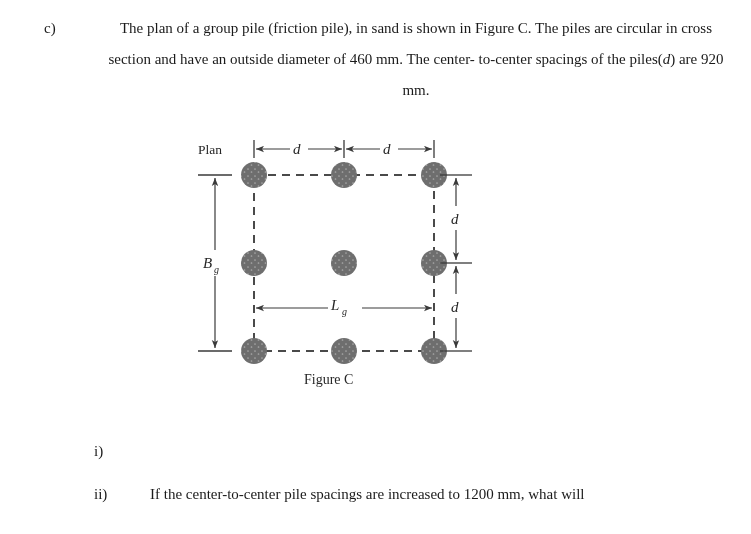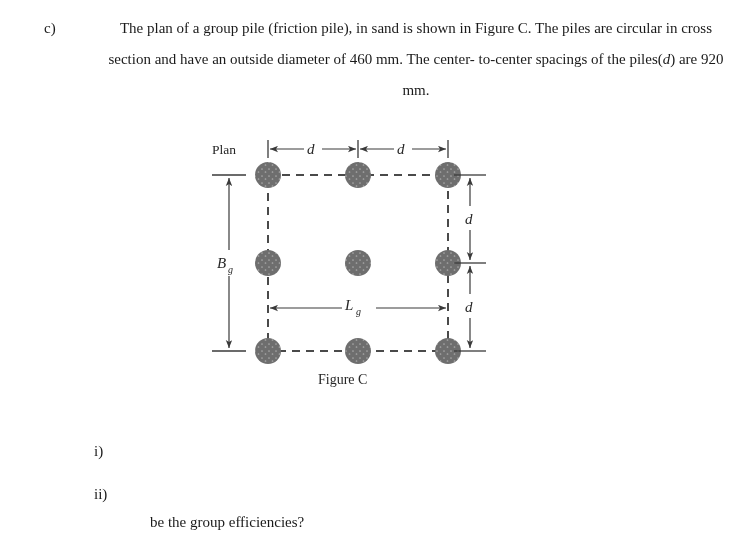--- a/index.html
+++ b/index.html
@@ -40,21 +40,21 @@
   #question-c .qbody { width: 628px; }
 
   #question-i  { left: 94px; top: 437px; width: 640px; }
   #question-ii { left: 94px; top: 480px; width: 640px; }
   #question-i .qlabel, #question-ii .qlabel { width: 56px; line-height: 28px; }
   #question-i .qbody, #question-ii .qbody { line-height: 28px; }
 
   
   #figure {
     position: absolute;
-    left: 190px;
+    left: 176px;
     top: 132px;
     width: 320px;
     height: 272px;
   }
   #figure svg { display: block; }
 
   .lbl {
     font-family: "Liberation Serif", "DejaVu Serif", serif;
     fill: #262626;
   }
@@ -159,16 +159,15 @@
   </svg>
 </div>
 
 <div class="qrow" id="question-i">
   <div class="qlabel">i)</div>
 </div>
 
 <div class="qrow" id="question-ii">
   <div class="qlabel">ii)</div>
   <div class="qbody">
-    <br>
-    <span>be the group efficiencies?</span>
+    <span>If the center-to-center pile spacings are increased to 1200 mm, what will</span><br>
   </div>
 </div>
 
 </body></html>

